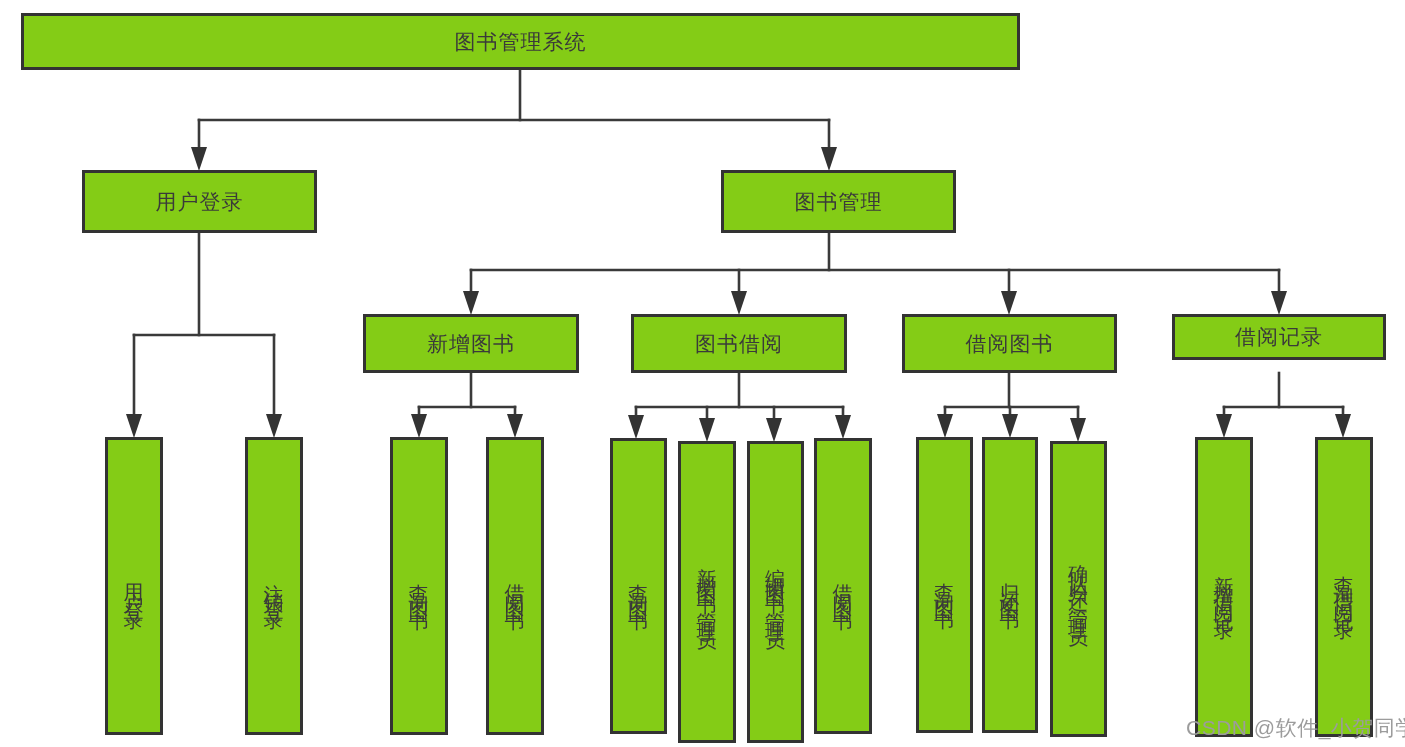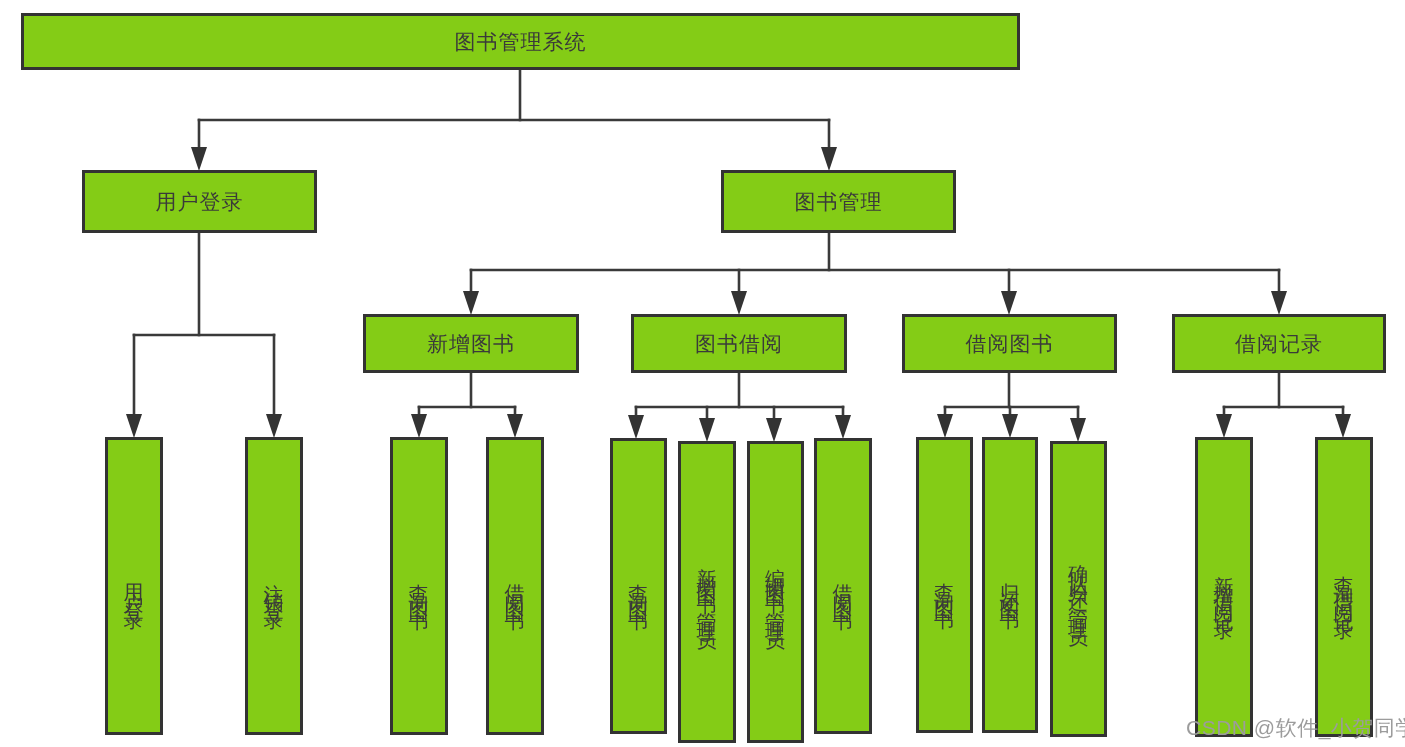--- a/index.html
+++ b/index.html
@@ -117,21 +117,21 @@
 
   <div class="box hbox" style="left:363px;top:314px;width:216px;height:59px;">
     <span>新增图书</span>
   </div>
   <div class="box hbox" style="left:631px;top:314px;width:216px;height:59px;">
     <span>图书借阅</span>
   </div>
   <div class="box hbox" style="left:902px;top:314px;width:215px;height:59px;">
     <span>借阅图书</span>
   </div>
-  <div class="box hbox" style="left:1172px;top:314px;width:214px;height:59px;">
+  <div class="box hbox" style="left:1172px;top:314px;width:214px;height:46px;">
     <span>借阅记录</span>
   </div>
 
   <div class="box vbox" style="left:105px;top:437px;width:58px;height:298px;">
     <span class="vtext">用户登录</span>
   </div>
   <div class="box vbox" style="left:245px;top:437px;width:58px;height:298px;">
     <span class="vtext">注销登录</span>
   </div>
 

